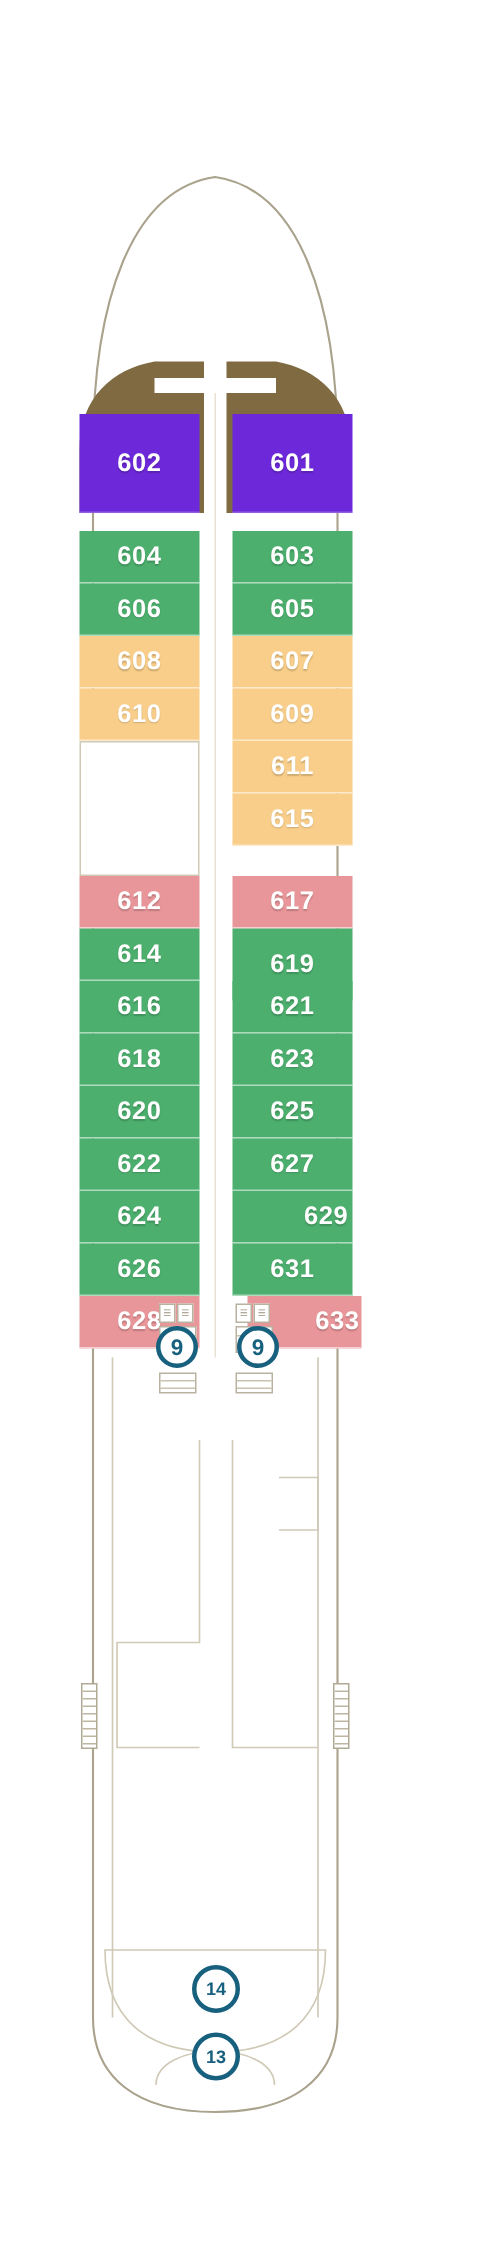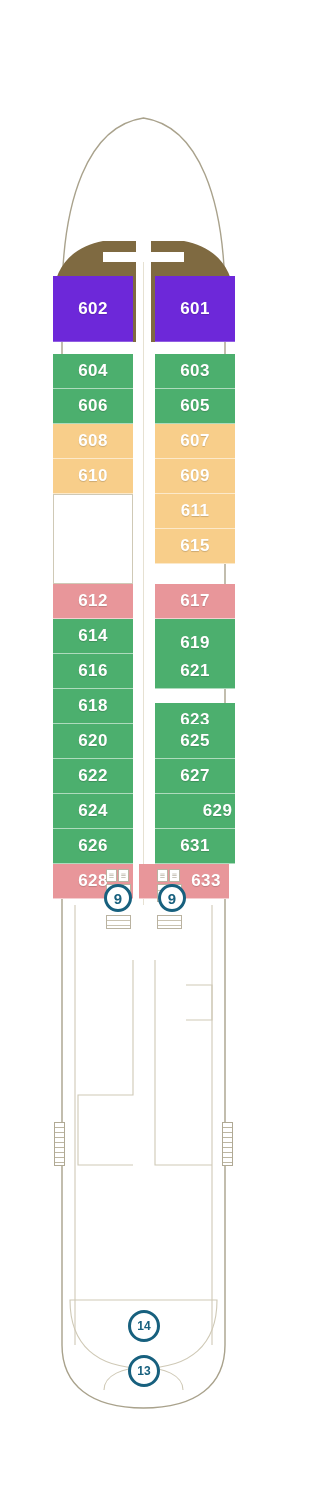--- a/index.html
+++ b/index.html
@@ -126,26 +126,26 @@
         <div class="cabin brown" style="left: 155px; width: 80px; top: 276px; height: 66px;">601</div>
         <div class="cabin green" style="left: 155px; width: 80px; top: 354px; height: 35px;">603</div>
         <div class="cabin green" style="left: 155px; width: 80px; top: 389px; height: 35px;">605</div>
         <div class="cabin orange" style="left: 155px; width: 80px; top: 424px; height: 35px;">607</div>
         <div class="cabin orange" style="left: 155px; width: 80px; top: 459px; height: 35px;">609</div>
         <div class="cabin orange" style="left: 155px; width: 80px; top: 494px; height: 35px;">611</div>
         <div class="cabin orange" style="left: 155px; width: 80px; top: 529px; height: 35px;">615</div>
         <div class="cabin pink" style="left: 155px; width: 80px; top: 584px; height: 35px;">617</div>
         <div class="cabin green" style="left: 155px; width: 80px; top: 619px; height: 48px;">619</div>
         <div class="cabin green" style="left: 155px; width: 80px; top: 654px; height: 35px;">621</div>
-        <div class="cabin green" style="left: 155px; width: 80px; top: 689px; height: 35px; margin-top: 14px;">623</div>
+        <div class="cabin green" style="left: 155px; width: 80px; top: 689px; height: 35px;">623</div>
         <div class="cabin green" style="left: 155px; width: 80px; top: 724px; height: 35px;">625</div>
         <div class="cabin green" style="left: 155px; width: 80px; top: 759px; height: 35px;">627</div>
         <div class="cabin green" style="left: 155px; width: 80px; top: 794px; height: 35px; padding-left: 45px;">629</div>
         <div class="cabin green" style="left: 155px; width: 80px; top: 829px; height: 35px;">631</div>
-        <div class="cabin pink" style="left: 139px; width: 90px; top: 864px; height: 35px; padding-left: 44px;">633</div>
+        <div class="cabin pink" style="left: 165px; width: 76px; top: 864px; height: 35px; padding-left: 44px;">633</div>
       </div>
   </div>
 
   <div class="layer">
 
     <div class="lift-row" style="left:106px;top:869px;">
       <div class="lift-cell">☰</div>
       <div class="lift-cell">☰</div>
     </div>
     <div class="stair-block" style="left:106px;top:884px;width:25px;height:18px;">

